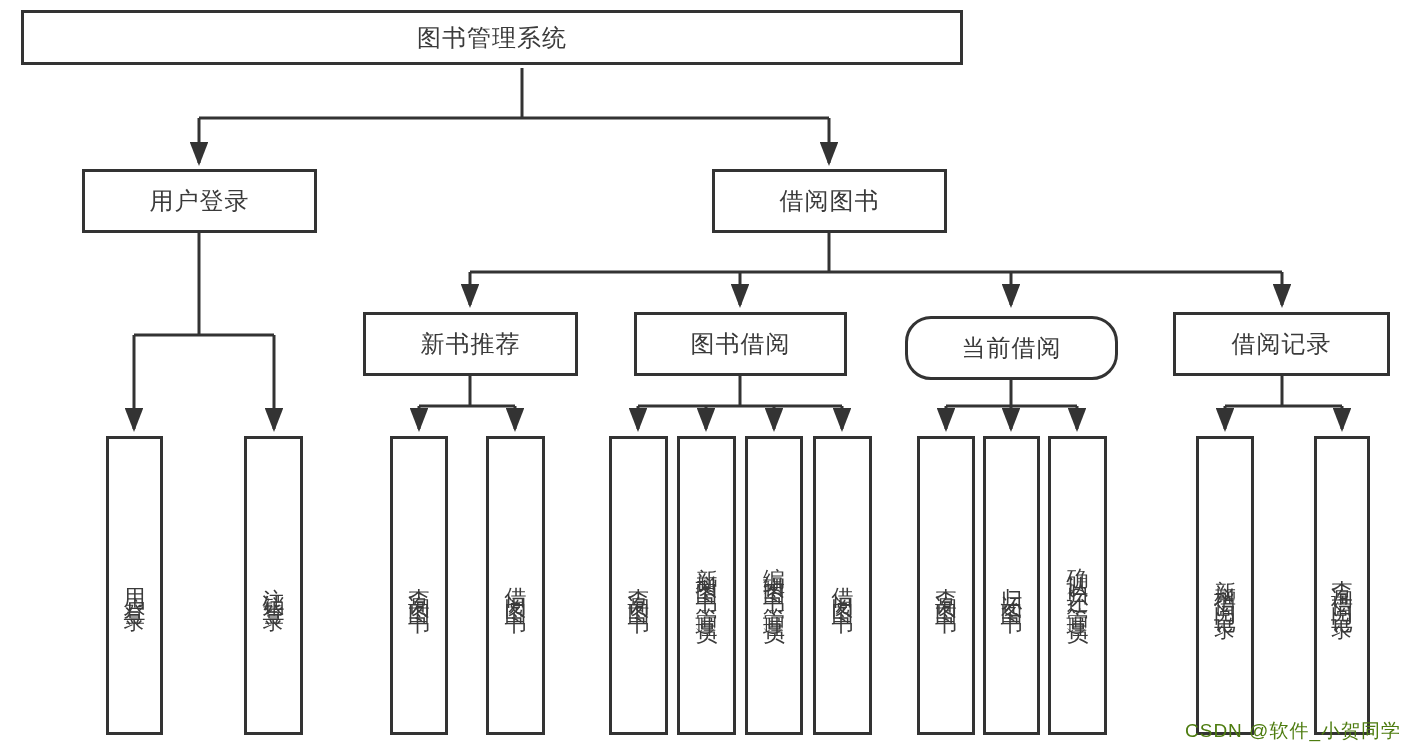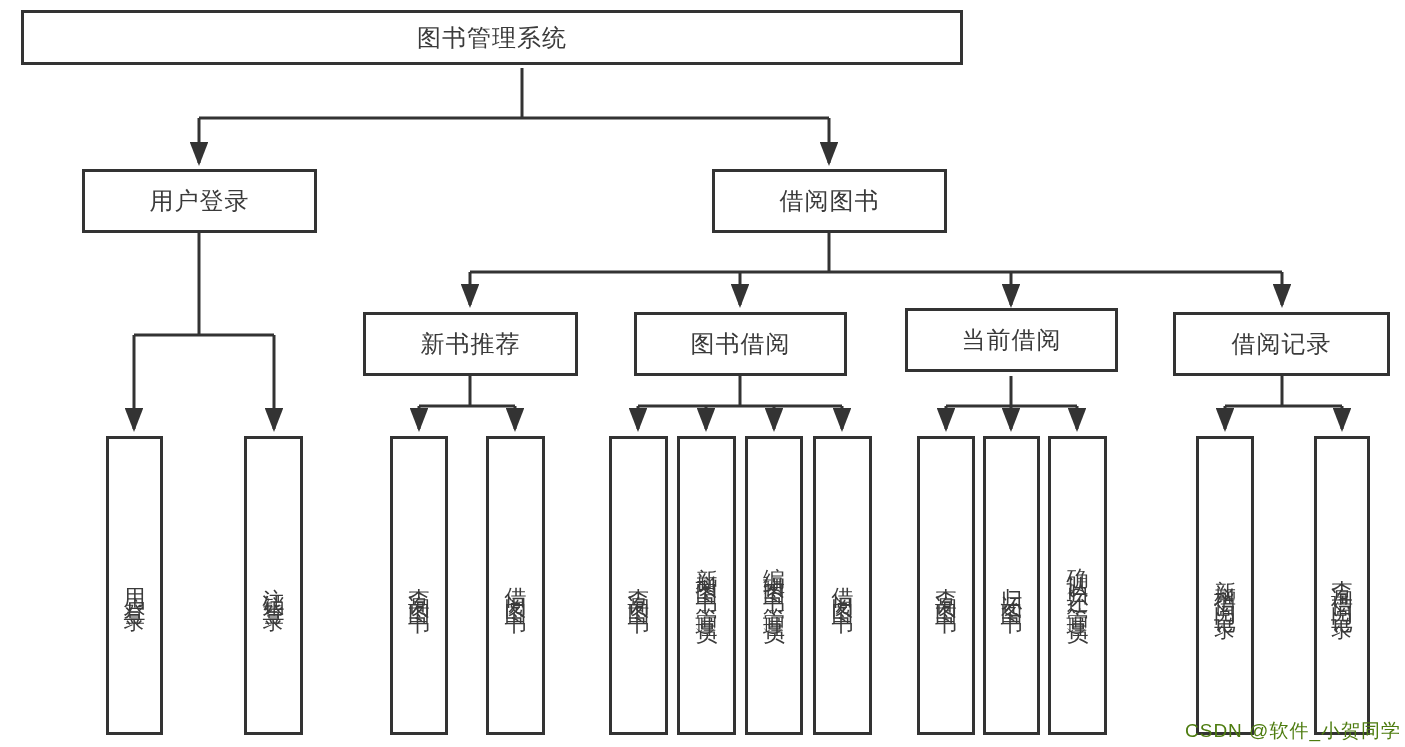--- a/index.html
+++ b/index.html
@@ -118,21 +118,21 @@
   <div class="node h" style="left:712px; top:169px; width:235px; height:64px;">
     <span class="lbl">借阅图书</span>
   </div>
 
   <div class="node h" style="left:634px; top:312px; width:213px; height:64px;">
     <span class="lbl">图书借阅</span>
   </div>
   <div class="node h" style="left:363px; top:312px; width:215px; height:64px;">
     <span class="lbl">新书推荐</span>
   </div>
-  <div class="node h" style="left:905px; top:308px; width:213px; height:64px;">
+  <div class="node h" style="left:905px; top:316px; width:213px; height:64px;border-radius:26px;">
     <span class="lbl">当前借阅</span>
   </div>
   <div class="node h" style="left:1173px; top:312px; width:217px; height:64px;">
     <span class="lbl">借阅记录</span>
   </div>
 
   <div class="node v" style="left:106px; top:436px; width:57px; height:299px;">
     <span class="lbl">用户登录</span>
   </div>
   <div class="node v" style="left:244px; top:436px; width:59px; height:299px;">

